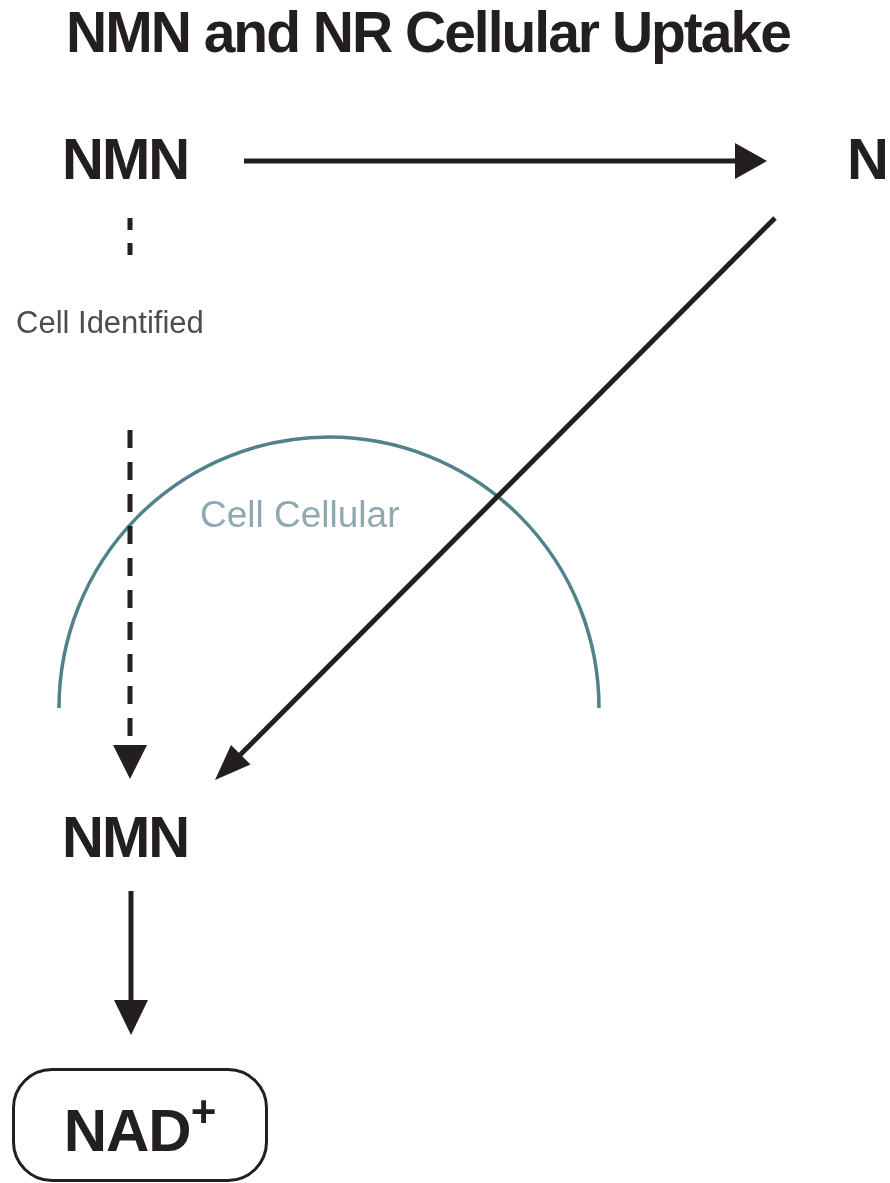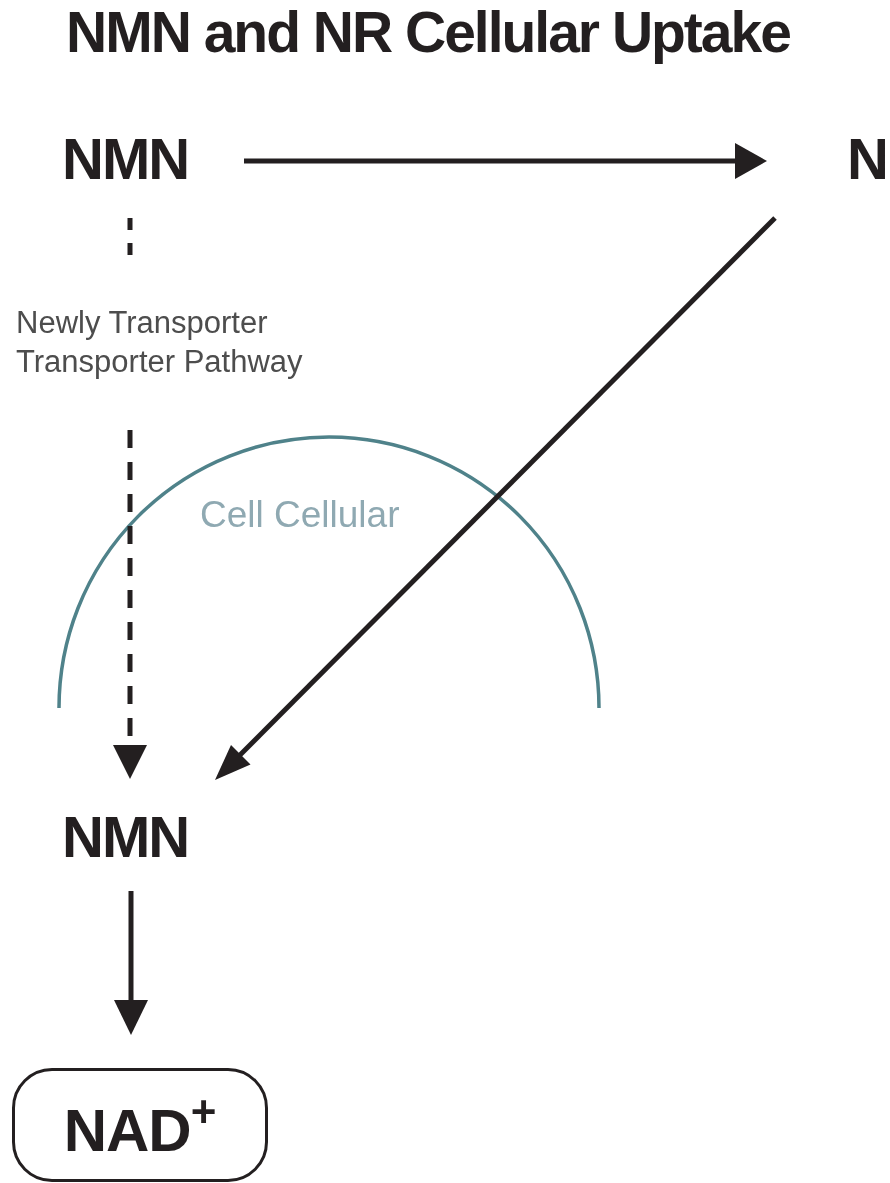--- a/index.html
+++ b/index.html
@@ -121,22 +121,21 @@
     <polygon class="ink-fill" points="114,1000 148,1000 131,1035"></polygon>
   </svg>
 
   <div class="page-title">NMN and NR Cellular Uptake</div>
 
   <div class="node-label" style="left:62px; top:130px;">NMN</div>
 
   <div class="node-label" style="left:803px; top:130px;margin-left:44px;">NR</div>
 
   <div class="pathway-note">
-    <div>Newly Transporter</div>
-    <div>Transporter Pathway</div>
+    <div>Cell Identified</div>
   </div>
 
   <div class="membrane-label">Cell Cellular</div>
 
   <div class="node-label" style="left:62px; top:808px;">NMN</div>
 
   <div class="nad-box">
     <div class="nad-text"><span>NAD</span><span class="nad-sup">+</span></div>
   </div>
 

